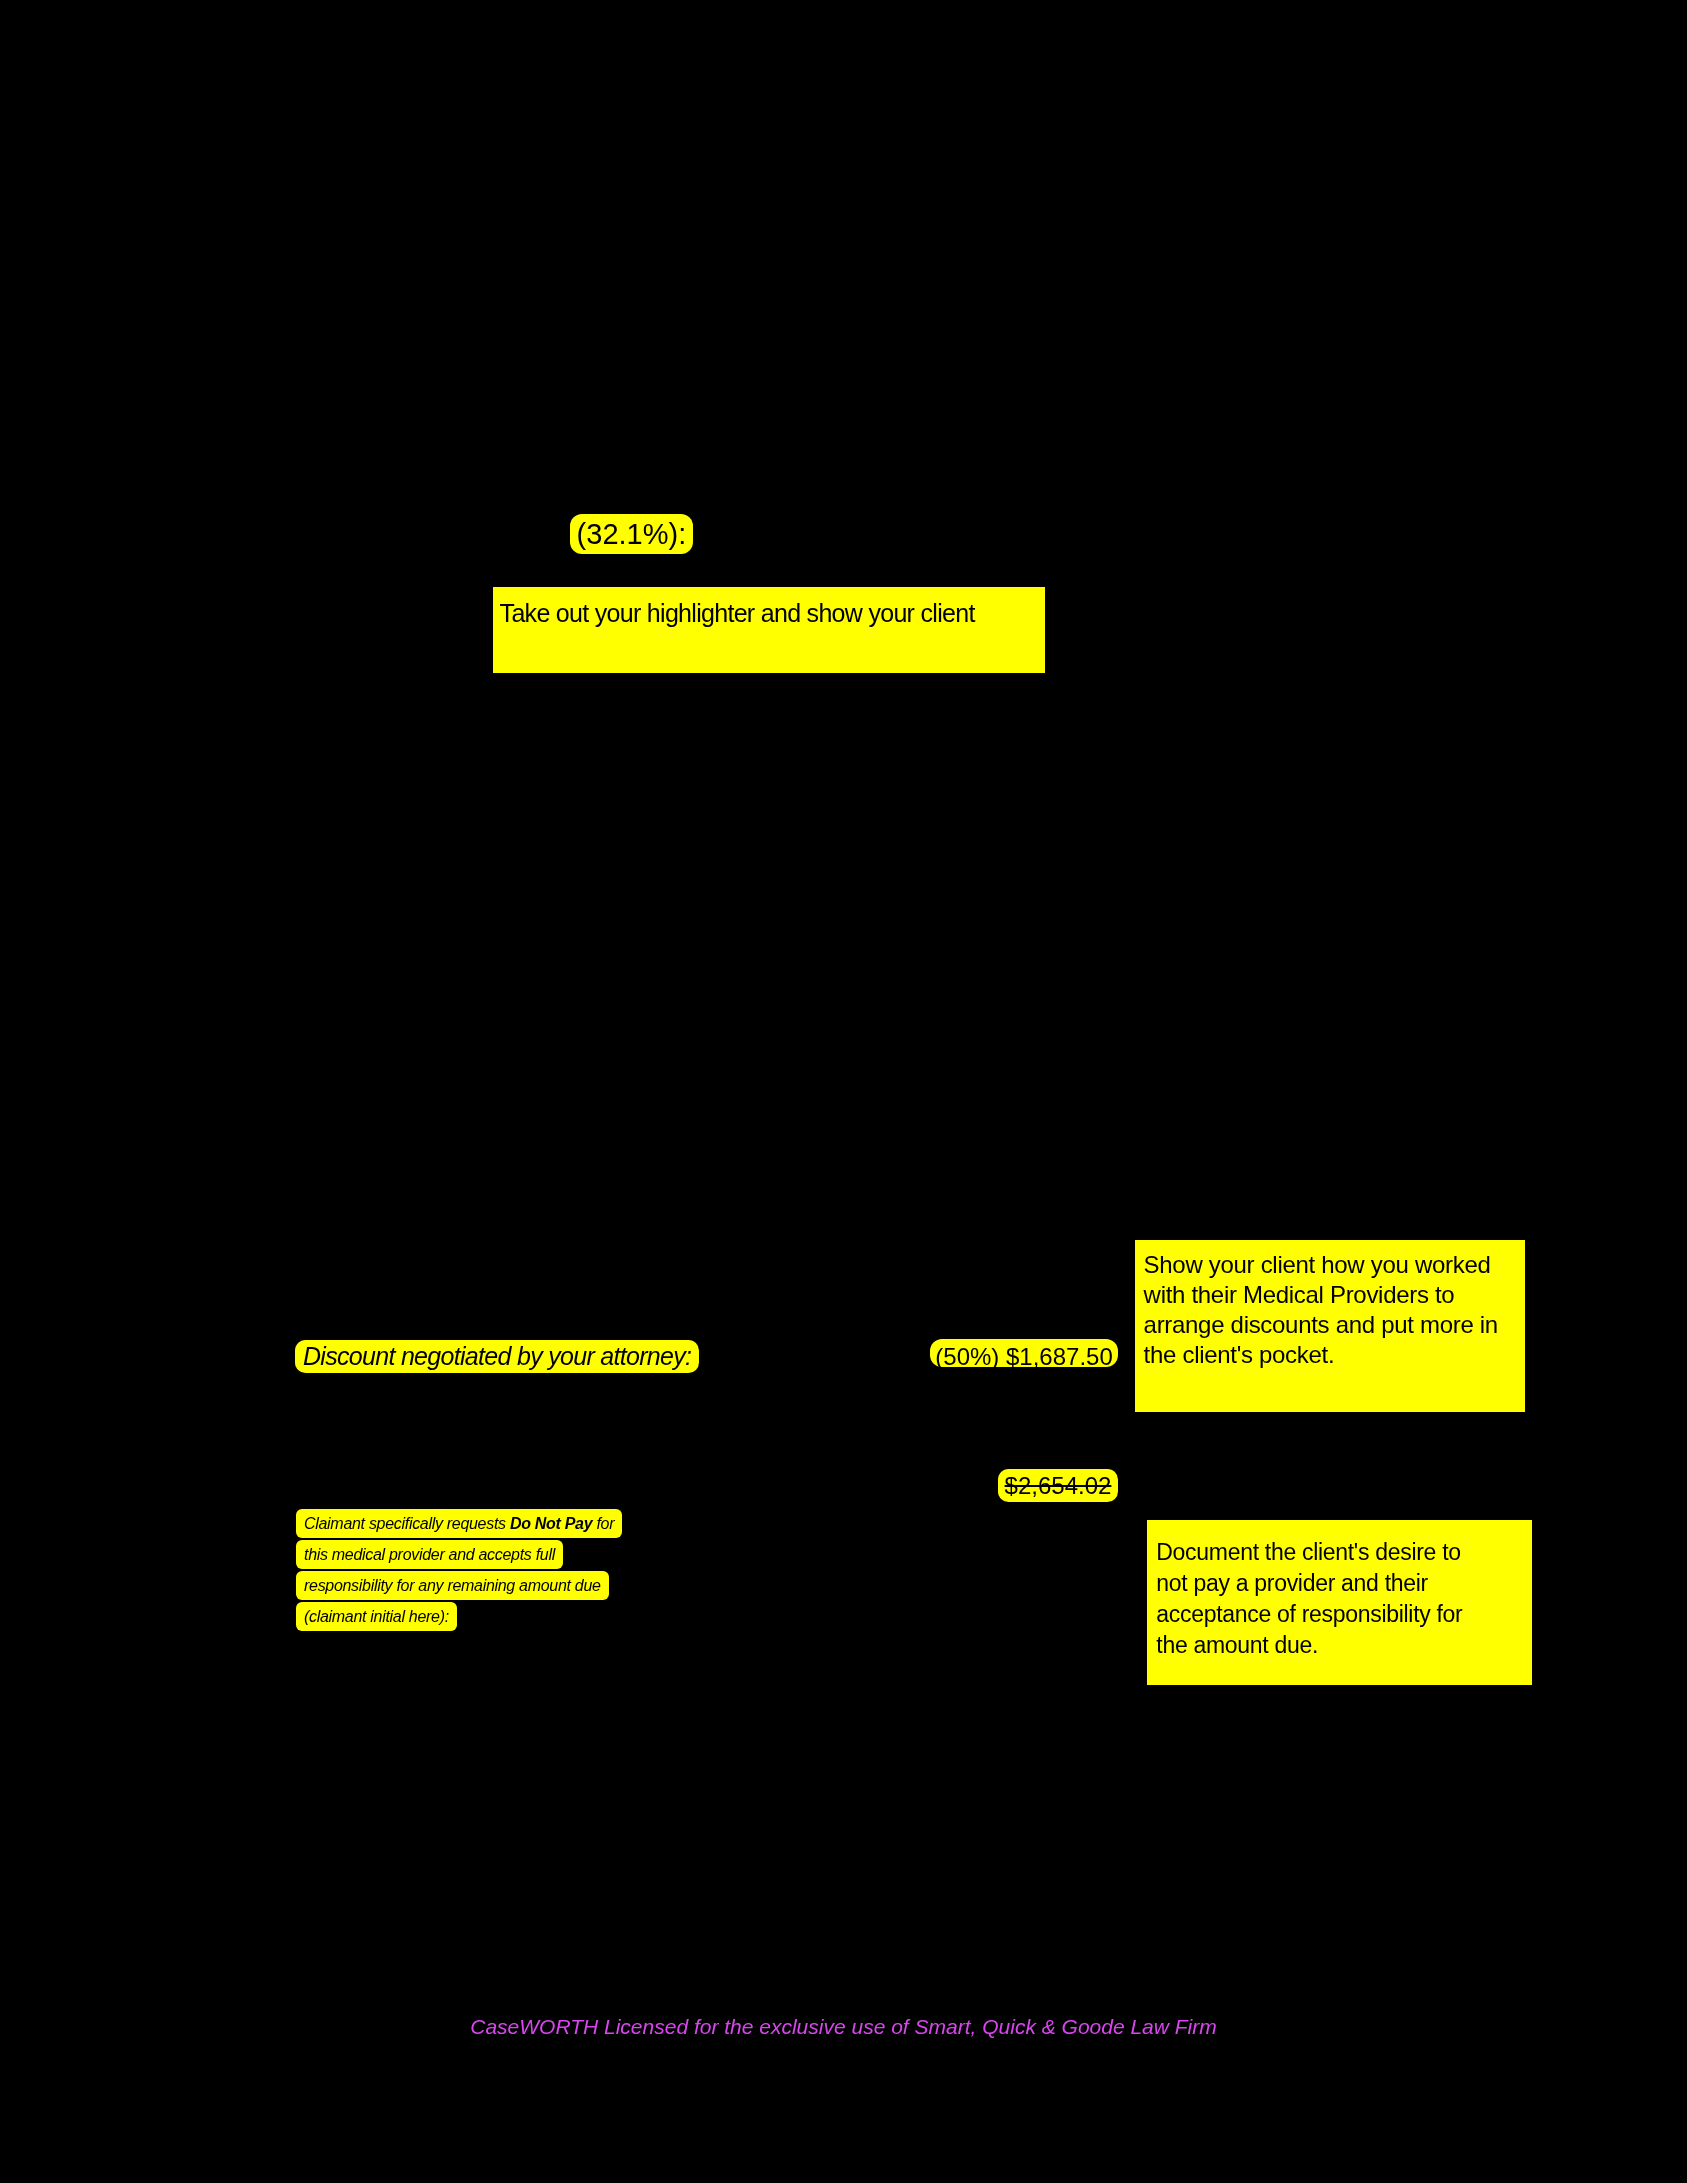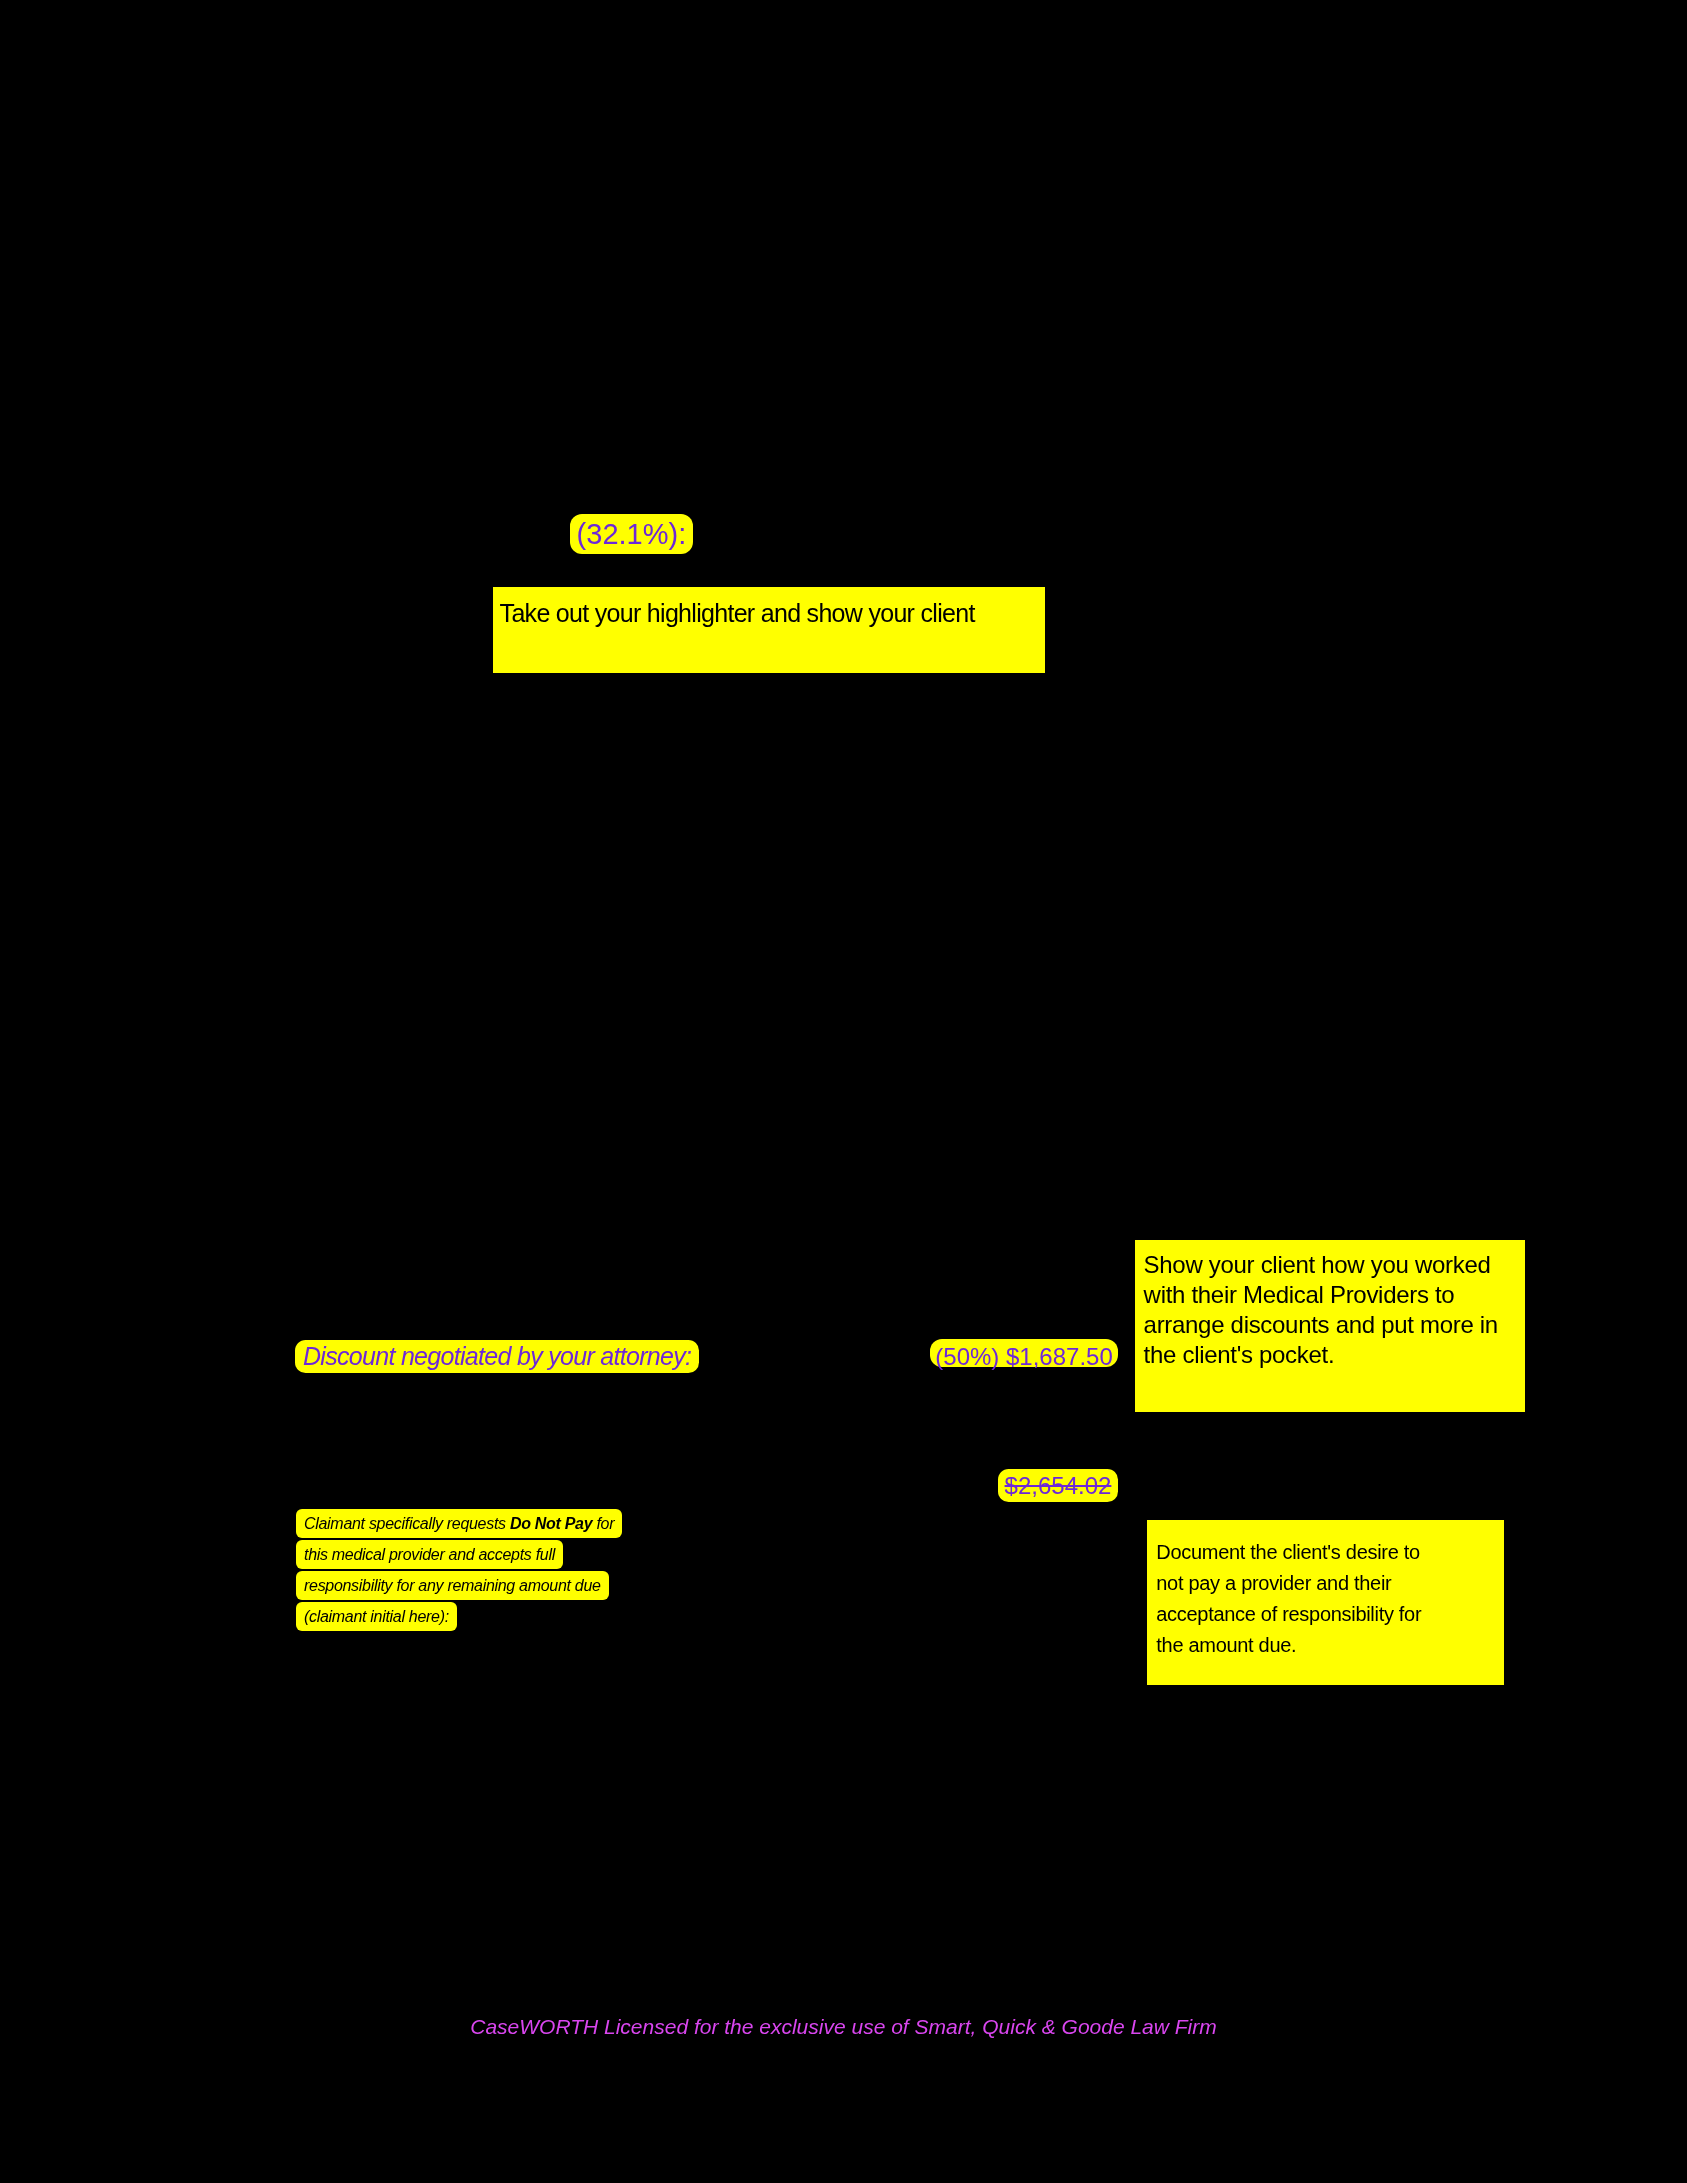--- a/index.html
+++ b/index.html
@@ -12,21 +12,21 @@
     width: 1687px;
     height: 2183px;
     background: #000000;
     overflow: hidden;
     font-family: "Liberation Sans", "DejaVu Sans", sans-serif;
     color: #000000;
   }
   .hl {
     position: absolute;
     background: #ffff00;
-    color: #6d28d9;
+    color: #000000;
     white-space: nowrap;
     display: inline-block;
     text-align: right;
   }
   .note {
     position: absolute;
     background: #ffff00;
     color: #000000;
     box-sizing: border-box;
   }
@@ -109,23 +109,23 @@
     border-radius: 6px;
     margin-bottom: 2px;
   }
   #claimant-request .b {
     font-weight: bold;
   }
 
   
   #dnp-note {
     left: 1147px; top: 1520px;
-    width: 357px; height: 165px;
+    width: 385px; height: 165px;
     padding: 17px 9.3px;
-    font-size: 20px;
+    font-size: 23px;
     letter-spacing: -0.3px;
     line-height: 31px;
   }
 
   
   #footer {
     position: absolute;
     left: 0; top: 2015px;
     width: 1687px;
     text-align: center;

